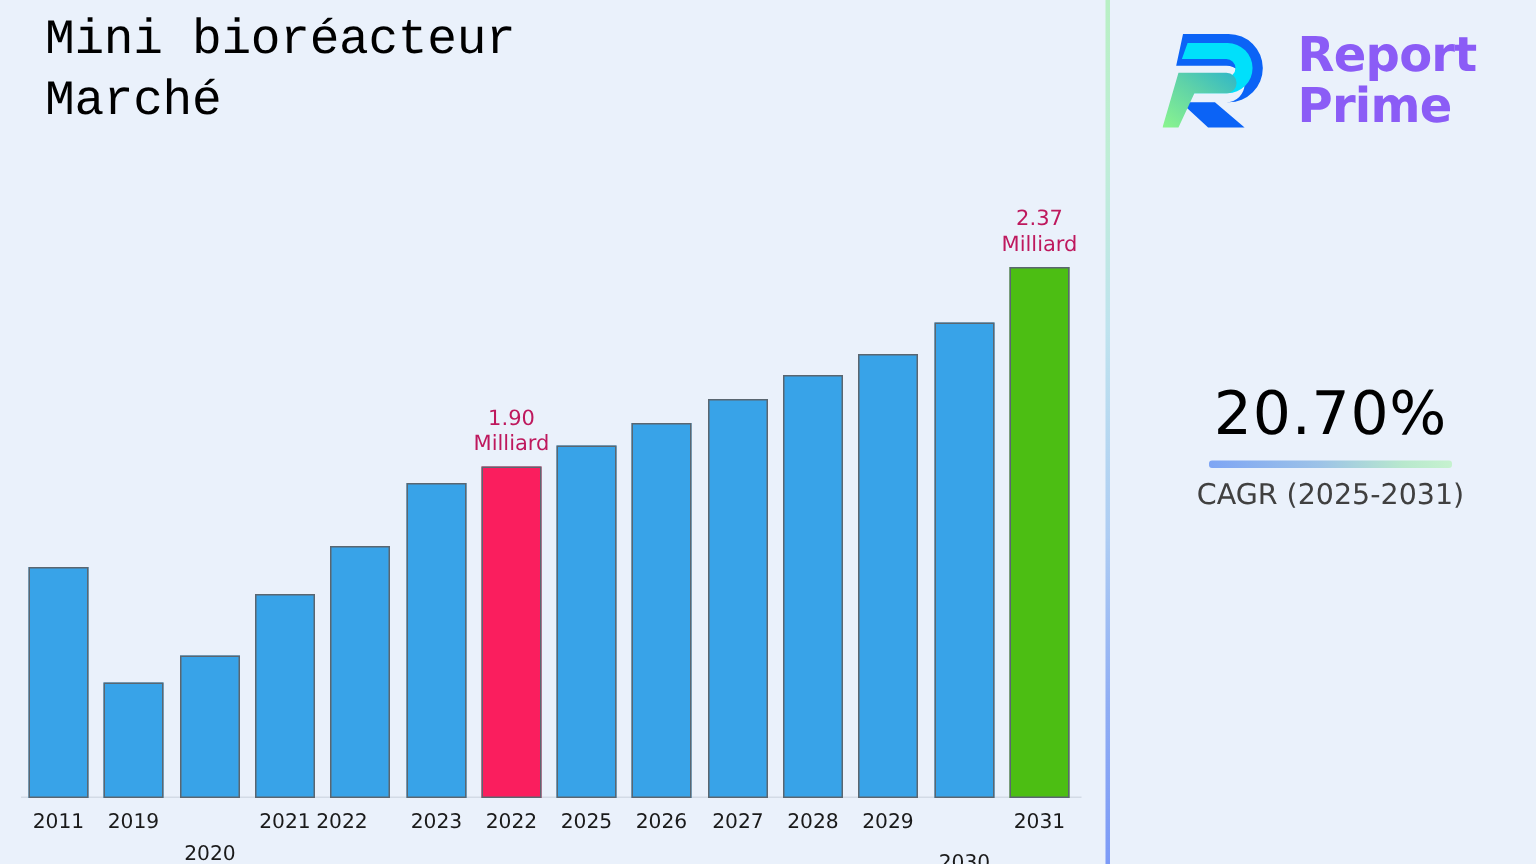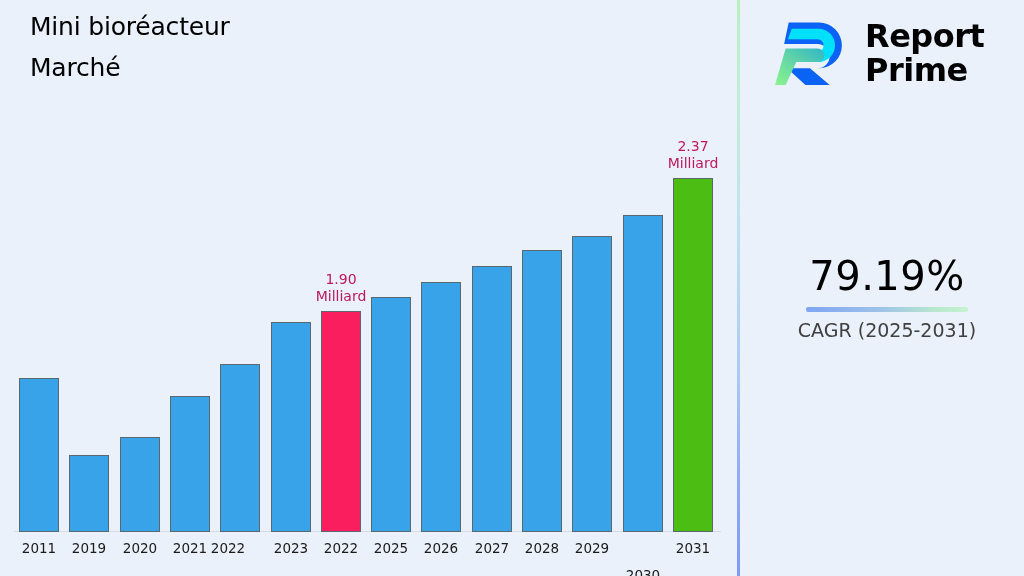--- a/index.html
+++ b/index.html
@@ -19,25 +19,26 @@
     height: 576px;
     background: #eaf1fb;
   }
 
   
   #chart-title {
     position: absolute;
     left: 30px;
     top: 6px;
     width: 520px;
-    font-size: 25px;
+    font-size: 33px;
     line-height: 41px;
     color: #000000;
     letter-spacing: -0.2px;
     white-space: pre-line;
+    font-family: Liberation Mono, monospace;
   }
 
   
   #panel-divider {
     position: absolute;
     left: 737px;
     top: 0px;
     width: 3px;
     height: 576px;
     background: linear-gradient(to bottom,
@@ -103,21 +104,21 @@
     height: 86px;
     display: flex;
     align-items: center;
     gap: 14px;
   }
   #brand-mark { width: 76px; height: 76px; flex: 0 0 76px; }
   #brand-text {
     font-size: 32px;
     font-weight: bold;
     line-height: 34px;
-    color: #000000;
+    color: #8b5cf6;
     letter-spacing: -0.5px;
     white-space: pre-line;
   }
 
   #cagr-block {
     position: absolute;
     left: 760px;
     top: 252px;
     width: 254px;
     text-align: center;
@@ -169,21 +170,21 @@
       </div>
     <div id="labels-layer">
         <div class="bar-value" style="left: 293px; top: 271px;">1.90
 Milliard</div>
         <div class="bar-value" style="left: 645px; top: 138px;">2.37
 Milliard</div>
       </div>
     <div id="ticks-layer">
         <div class="tick-label" style="left: 9px;">2011</div>
         <div class="tick-label" style="left: 59px;">2019</div>
-        <div class="tick-label" style="left: 110px;">2020</div>
+        <div class="tick-label" style="left: 110px; margin-top: 21px;">2020</div>
         <div class="tick-label" style="left: 160px;">2021</div>
         <div class="tick-label" style="left: 198px;">2022</div>
         <div class="tick-label" style="left: 261px;">2023</div>
         <div class="tick-label" style="left: 311px;">2022</div>
         <div class="tick-label" style="left: 361px;">2025</div>
         <div class="tick-label" style="left: 411px;">2026</div>
         <div class="tick-label" style="left: 462px;">2027</div>
         <div class="tick-label" style="left: 512px;">2028</div>
         <div class="tick-label" style="left: 562px;">2029</div>
         <div class="tick-label" style="left: 613px; margin-top: 27px;">2030</div>
@@ -209,18 +210,18 @@
         <path d="M22 18 H57 A22 22 0 0 1 57 62 H24 L30 48 H56 A8 8 0 0 0 56 32 H17 Z" fill="#00e0fb"></path>
 
         <path d="M14 44 H56 A9 9 0 0 1 56 62 H28 L14 92 H0 L14 44 Z" fill="url(#gGreen)"></path>
       </svg>
     </span>
     <span id="brand-text">Report
 Prime</span>
   </div>
 
   <div id="cagr-block">
-    <div id="cagr-value">79.19%</div>
+    <div id="cagr-value">20.70%</div>
     <div id="cagr-rule"></div>
     <div id="cagr-caption">CAGR (2025-2031)</div>
   </div>
 
 </div>
 
 </body></html>

